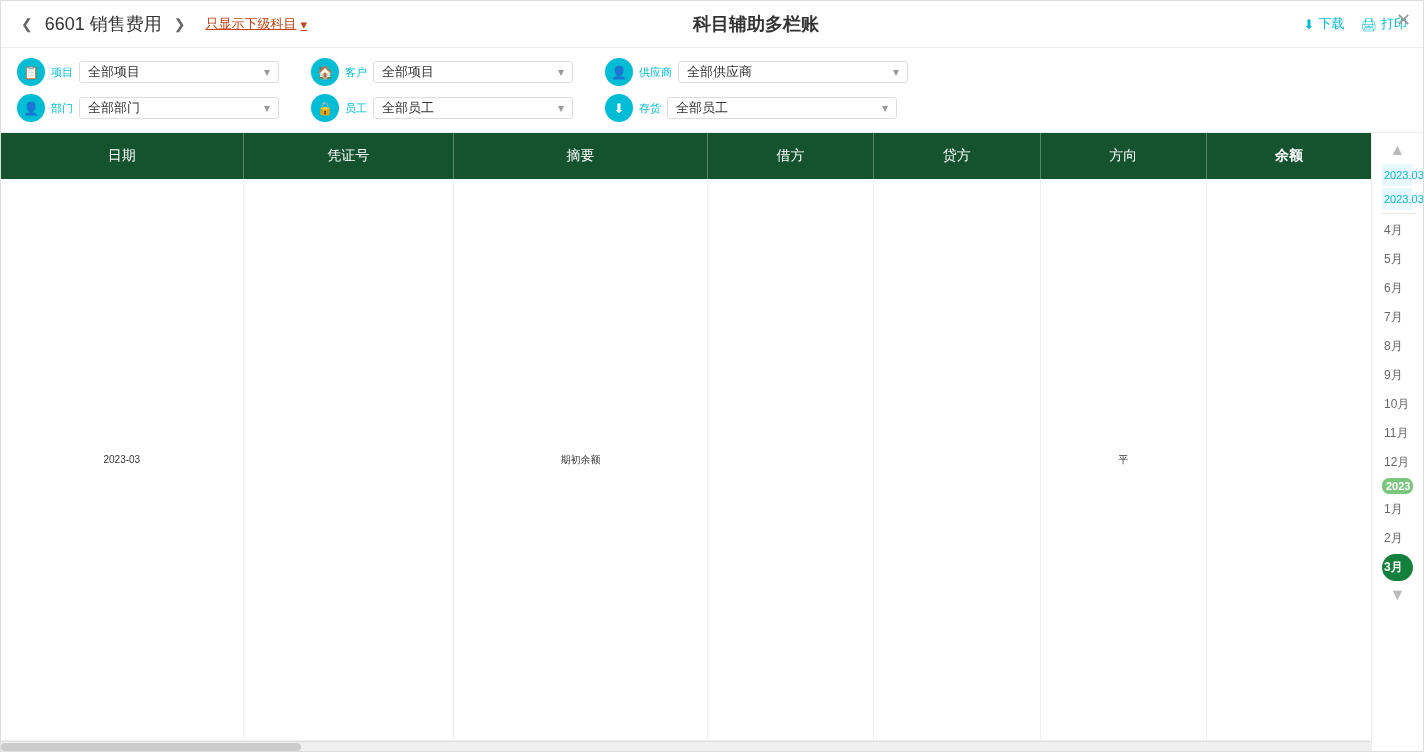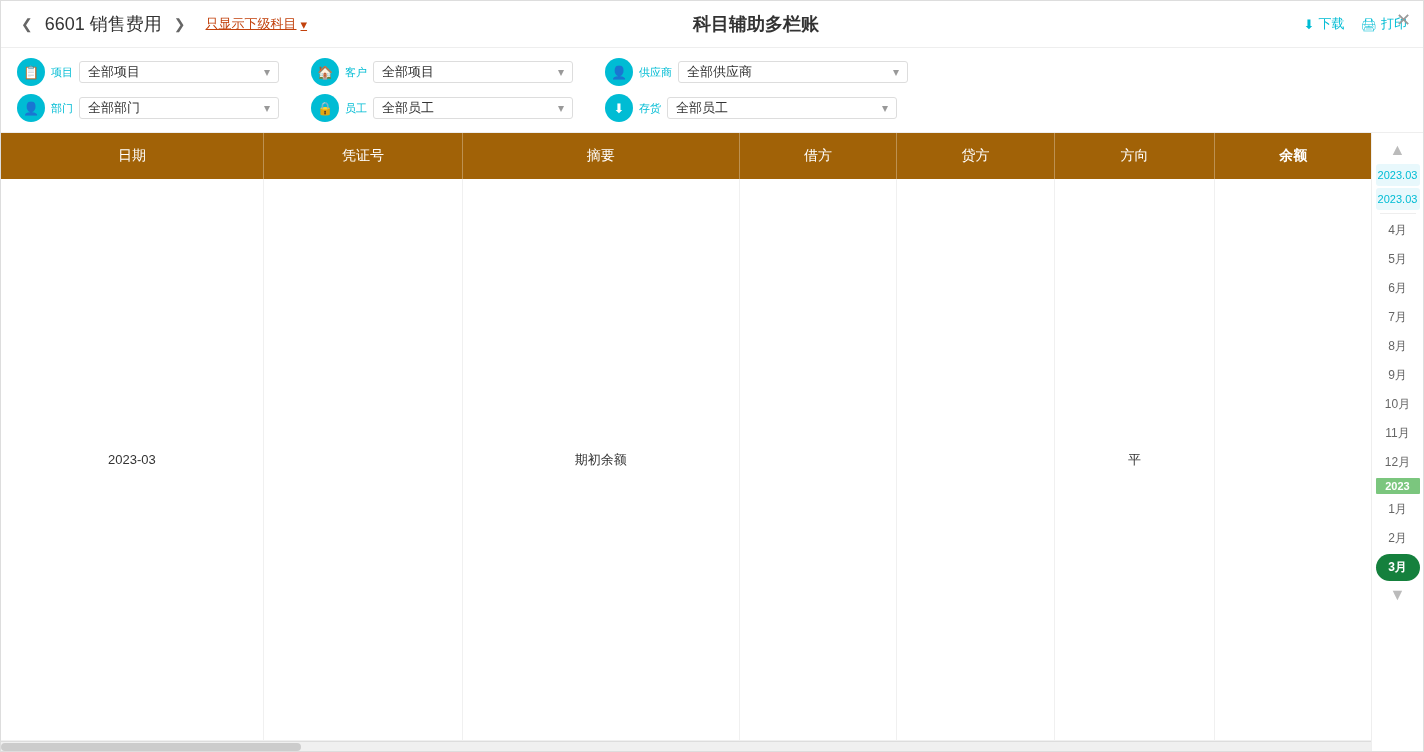--- a/index.html
+++ b/index.html
@@ -164,38 +164,38 @@
       display: flex;
       flex-direction: column;
     }
     
     .ledger-table {
       width: 100%;
       border-collapse: collapse;
       flex: 1;
     }
     .ledger-table thead tr {
-      background: #a16207;
+      background: #14532d;
       color: #fff;
       margin-top: 32px;
     }
     .ledger-table th {
       padding: 14px 12px;
       text-align: center;
       font-weight: 500;
       font-size: 14px;
       border-right: 1px solid rgba(255,255,255,0.3);
     }
     .ledger-table th:last-child { border-right: none; font-weight: bold; }
     .ledger-table td {
       padding: 10px 20px;
       text-align: center;
       border-bottom: 1px solid #f0f0f0;
       border-right: 1px solid #f0f0f0;
-      font-size: 13px;
+      font-size: 10px;
       color: #333;
     }
     .ledger-table td:last-child { border-right: none; }
     
     .scroll-bar {
       height: 10px;
       background: #f0f0f0;
       border-top: 1px solid #ddd;
       flex-shrink: 0;
       position: relative;
@@ -215,33 +215,33 @@
       background: #fff;
       border-left: 1px solid #eee;
       display: flex;
       flex-direction: column;
       align-items: center;
       padding-top: 4px;
       overflow-y: auto;
       flex-shrink: 0;
     }
     .period-item {
-      width: 44px;
-      text-align: center;
+      width: 31px;
+      text-align: left;
       padding: 5px 2px;
       cursor: pointer;
       font-size: 12px;
       color: #666;
       border-radius: 3px;
       margin: 1px 0;
     }
     .period-item.year-badge {
       background: #7bc67e;
       color: #fff;
-      border-radius: 1px;
+      border-radius: 7px;
       font-size: 11px;
       font-weight: bold;
       padding: 2px 4px;
     }
     .period-item.selected-period {
       background: #15803d;
       color: #fff;
       border-radius: 16px;
       font-weight: bold;
     }

